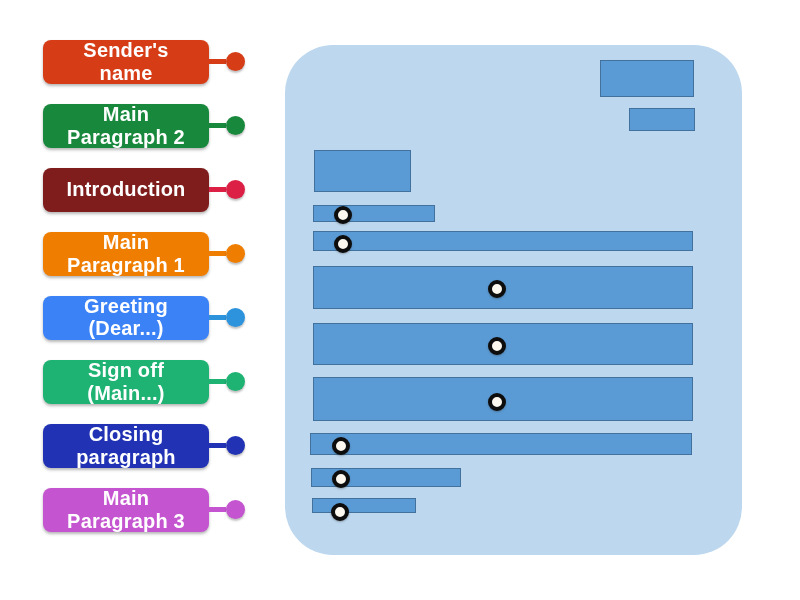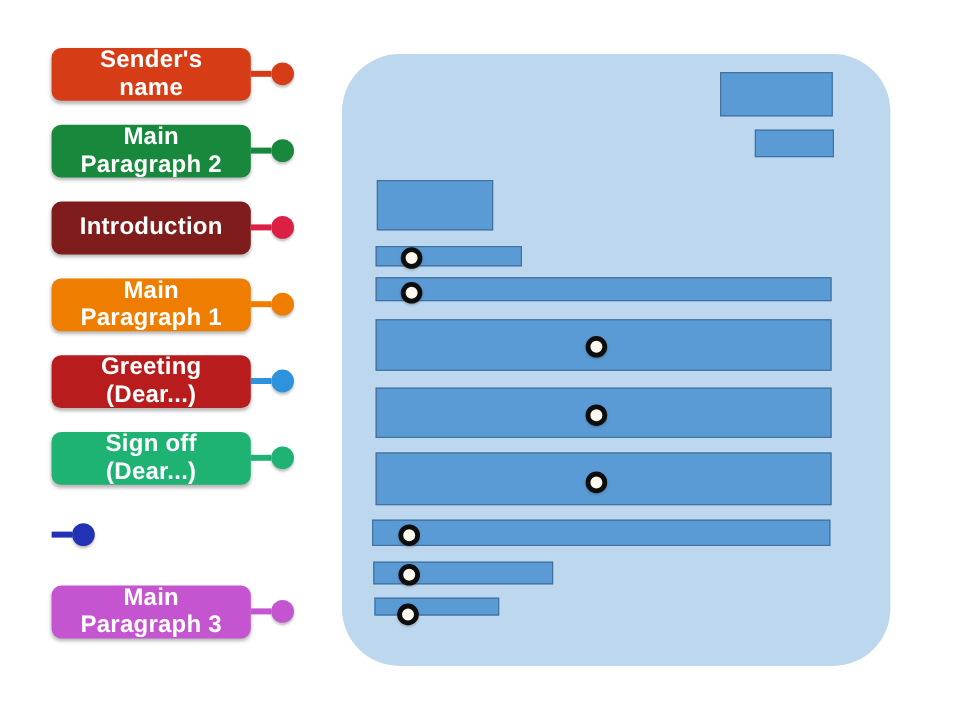--- a/index.html
+++ b/index.html
@@ -77,38 +77,42 @@
     <div class="lrow">
       <div class="chip" style="background: rgb(239, 125, 0);">
         <span class="chip-text" style="color: rgb(255, 255, 255);">Main
 Paragraph 1</span>
       </div>
       <span class="stem" style="background: rgb(239, 125, 0);"></span>
       <span class="ldot" style="background: rgb(239, 125, 0);"></span>
     </div>
 
     <div class="lrow">
-      <div class="chip" style="background: #b91c1c;">
+      <div class="chip" style="background: #3b82f6; align-items: flex-end;">
         <span class="chip-text" style="color: rgb(255, 255, 255);">Greeting
 (Dear...)</span>
       </div>
       <span class="stem" style="background: rgb(45, 147, 220);"></span>
       <span class="ldot" style="background: rgb(45, 147, 220);"></span>
     </div>
 
     <div class="lrow">
       <div class="chip" style="background: rgb(30, 178, 115);">
         <span class="chip-text" style="color: rgb(255, 255, 255);">Sign off
-(Dear...)</span>
+(Main...)</span>
       </div>
       <span class="stem" style="background: rgb(30, 178, 115);"></span>
       <span class="ldot" style="background: rgb(30, 178, 115);"></span>
     </div>
 
     <div class="lrow">
+      <div class="chip" style="background: rgb(33, 51, 180);">
+        <span class="chip-text" style="color: rgb(255, 255, 255);">Closing
+paragraph</span>
+      </div>
       <span class="stem" style="background: rgb(33, 51, 180);"></span>
       <span class="ldot" style="background: rgb(33, 51, 180);"></span>
     </div>
 
     <div class="lrow">
       <div class="chip" style="background: rgb(196, 84, 207);">
         <span class="chip-text" style="color: rgb(255, 255, 255);">Main
 Paragraph 3</span>
       </div>
       <span class="stem" style="background: rgb(196, 84, 207);"></span>

